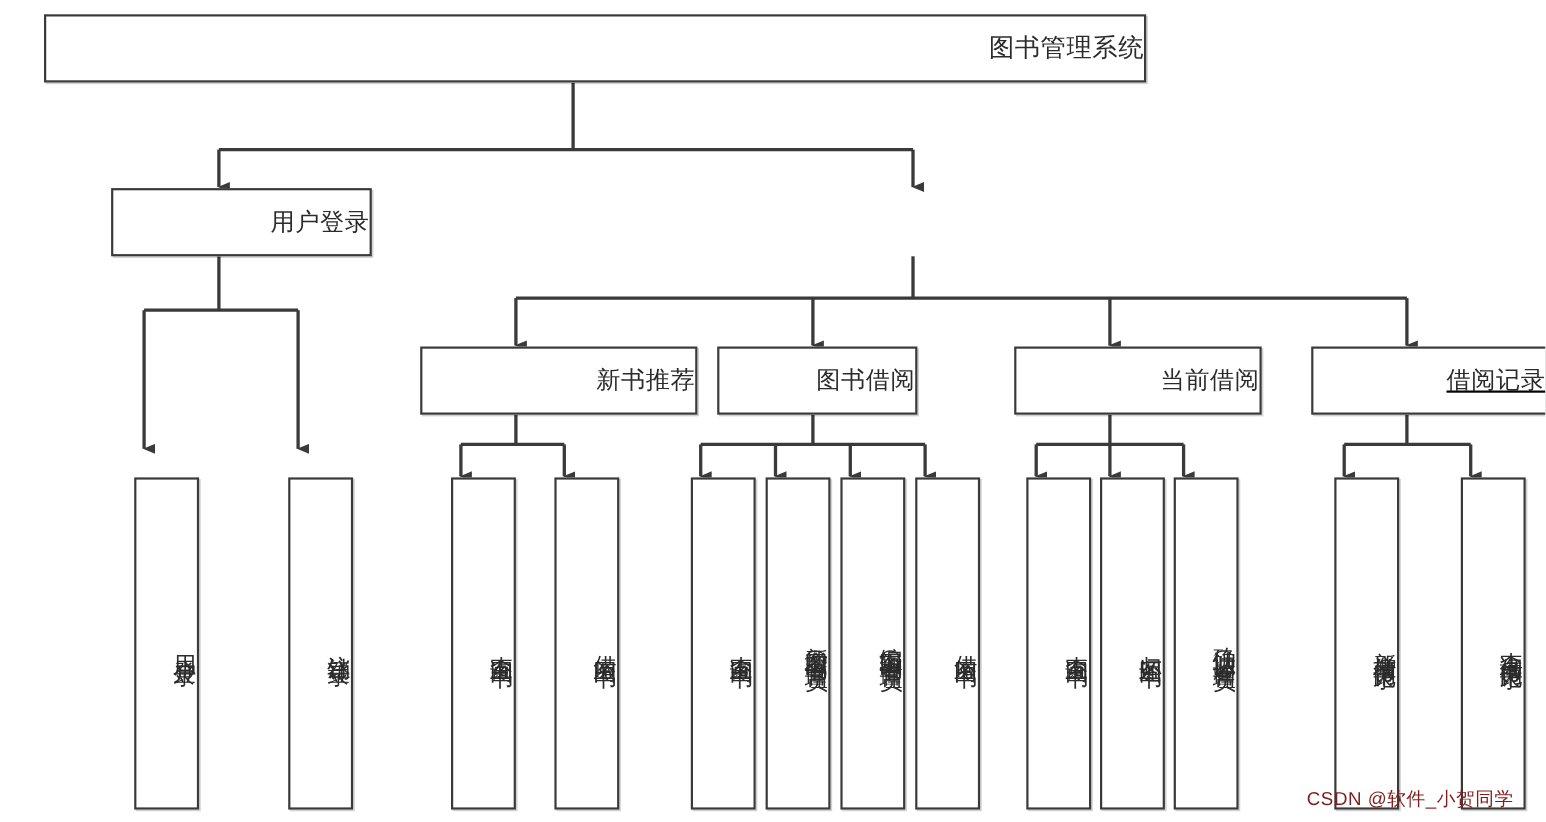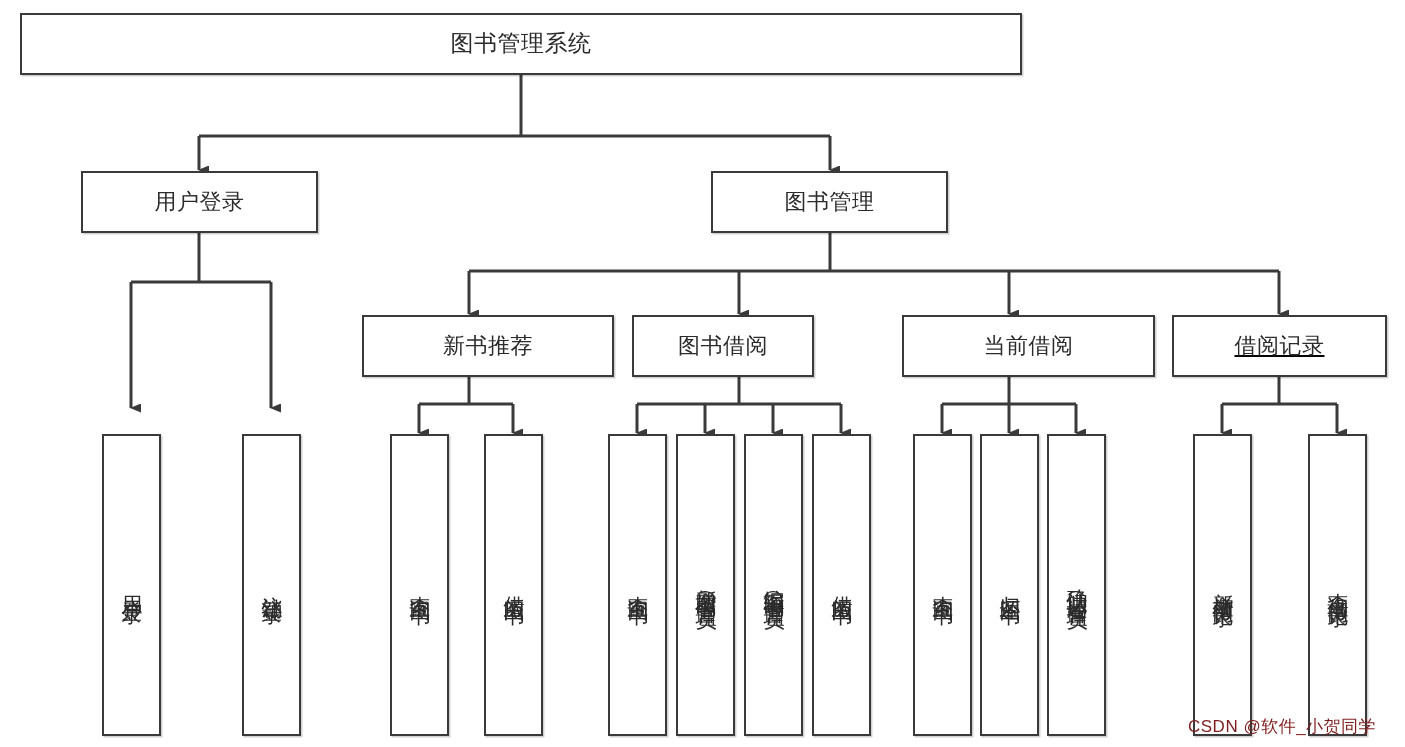--- a/index.html
+++ b/index.html
@@ -25,22 +25,23 @@
     height: 747px;
     pointer-events: none;
   }
   .node {
     position: absolute;
     box-sizing: border-box;
     background: #ffffff;
     border: 2.5px solid #3a3a3a;
     display: flex;
     align-items: center;
-    justify-content: center;
+    justify-content: flex-end;
     box-shadow: 1.5px 1.5px 0 rgba(0,0,0,0.18);
+    margin-left: 20px;
   }
   .node .label {
     color: #2b2b2b;
     font-size: 22px;
     line-height: 1.18;
     letter-spacing: 0.5px;
     white-space: nowrap;
     text-align: center;
   }
   .node.vertical .label {
@@ -117,31 +118,28 @@
     </g>
   </svg>
 
   <div class="node root" style="left:20px; top:13px; width:1002px; height:62px;">
     <span class="label">图书管理系统</span>
   </div>
 
   <div class="node" style="left:81px; top:171px; width:237px; height:62px;">
     <span class="label">用户登录</span>
   </div>
-  <div class="node" style="left:711px; top:171px; width:237px; height:62px;">
-    <span class="label">图书管理</span>
-  </div>
 
   <div class="node" style="left:362px; top:315px; width:252px; height:62px;">
     <span class="label">新书推荐</span>
   </div>
   <div class="node" style="left:632px; top:315px; width:182px; height:62px;">
     <span class="label">图书借阅</span>
   </div>
-  <div class="node" style="left:902px; top:315px; width:253px; height:62px;">
+  <div class="node" style="left:902px; top:315px; width:225px; height:62px;">
     <span class="label">当前借阅</span>
   </div>
   <div class="node" style="left:1172px; top:315px; width:215px; height:62px;text-decoration:underline;">
     <span class="label">借阅记录</span>
   </div>
 
   <div class="node vertical" style="left:102px; top:434px; width:59px; height:302px;">
     <span class="label">用户登录</span>
   </div>
   <div class="node vertical" style="left:242px; top:434px; width:59px; height:302px;">

